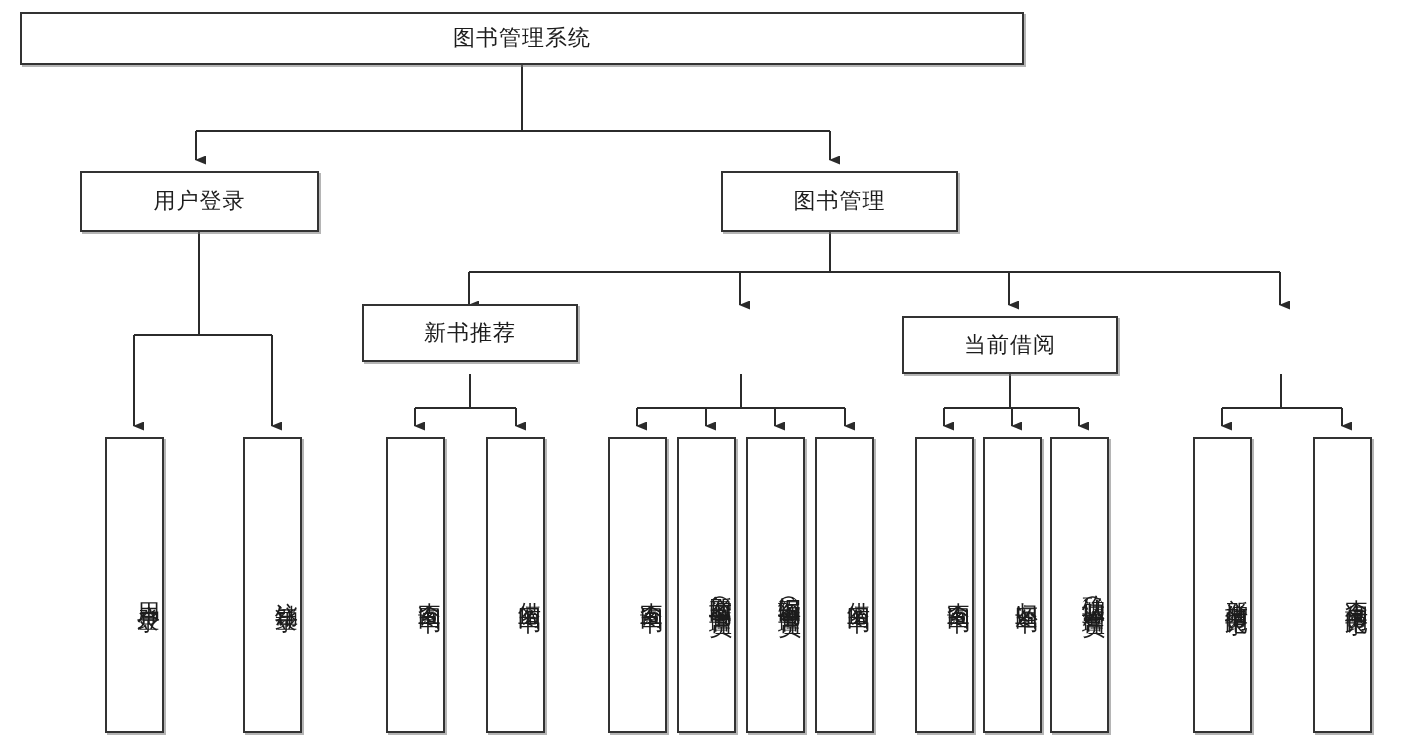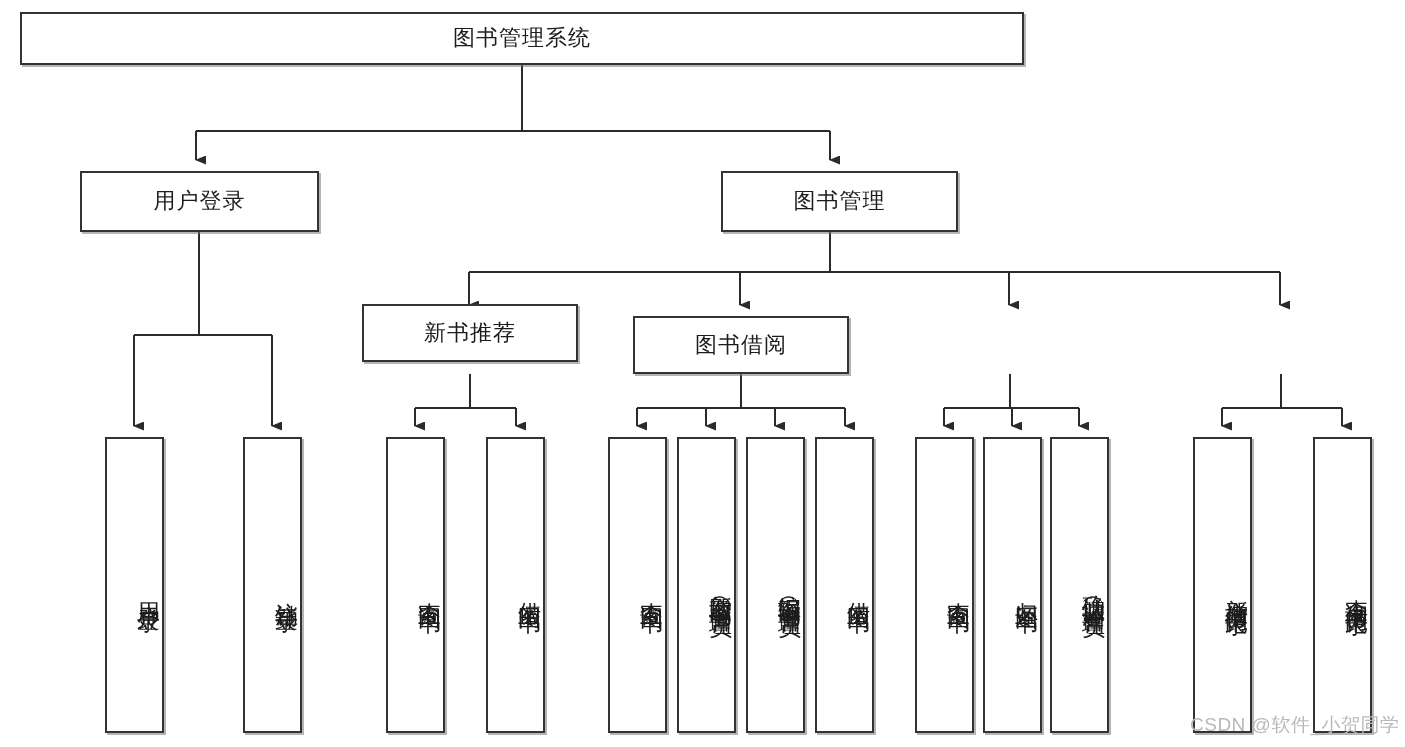--- a/index.html
+++ b/index.html
@@ -124,22 +124,22 @@
   <div class="node horiz" style="left:80px; top:171px; width:239px; height:61px;">
     <span>用户登录</span>
   </div>
   <div class="node horiz" style="left:712px; top:171px; width:237px; height:61px;margin-left:9px;">
     <span>图书管理</span>
   </div>
 
   <div class="node horiz" style="left:362px; top:304px; width:216px; height:58px;">
     <span>新书推荐</span>
   </div>
-  <div class="node horiz" style="left:633px; top:316px; width:216px; height:58px;">
-    <span>图书借阅</span>
+  <div class="node horiz" style="left:902px; top:316px; width:216px; height:58px;">
+    <span>当前借阅</span>
   </div>
 
   <div class="node vert" style="left:105px; top:437px; width:59px; height:296px;">
     <span>用户登录</span>
   </div>
   <div class="node vert" style="left:243px; top:437px; width:59px; height:296px;">
     <span>注销登录</span>
   </div>
 
   <div class="node vert" style="left:386px; top:437px; width:59px; height:296px;">
@@ -172,17 +172,14 @@
     <span>确认归还（管理员）</span>
   </div>
 
   <div class="node vert" style="left:1193px; top:437px; width:59px; height:296px;">
     <span>新增借阅记录</span>
   </div>
   <div class="node vert" style="left:1313px; top:437px; width:59px; height:296px;">
     <span>查询借阅记录</span>
   </div>
 
-  <div class="watermark" style="left:1190px; top:712px;">
-    <span>CSDN @软件_小贺同学</span>
-  </div>
 
 </div>
 
 </body></html>

